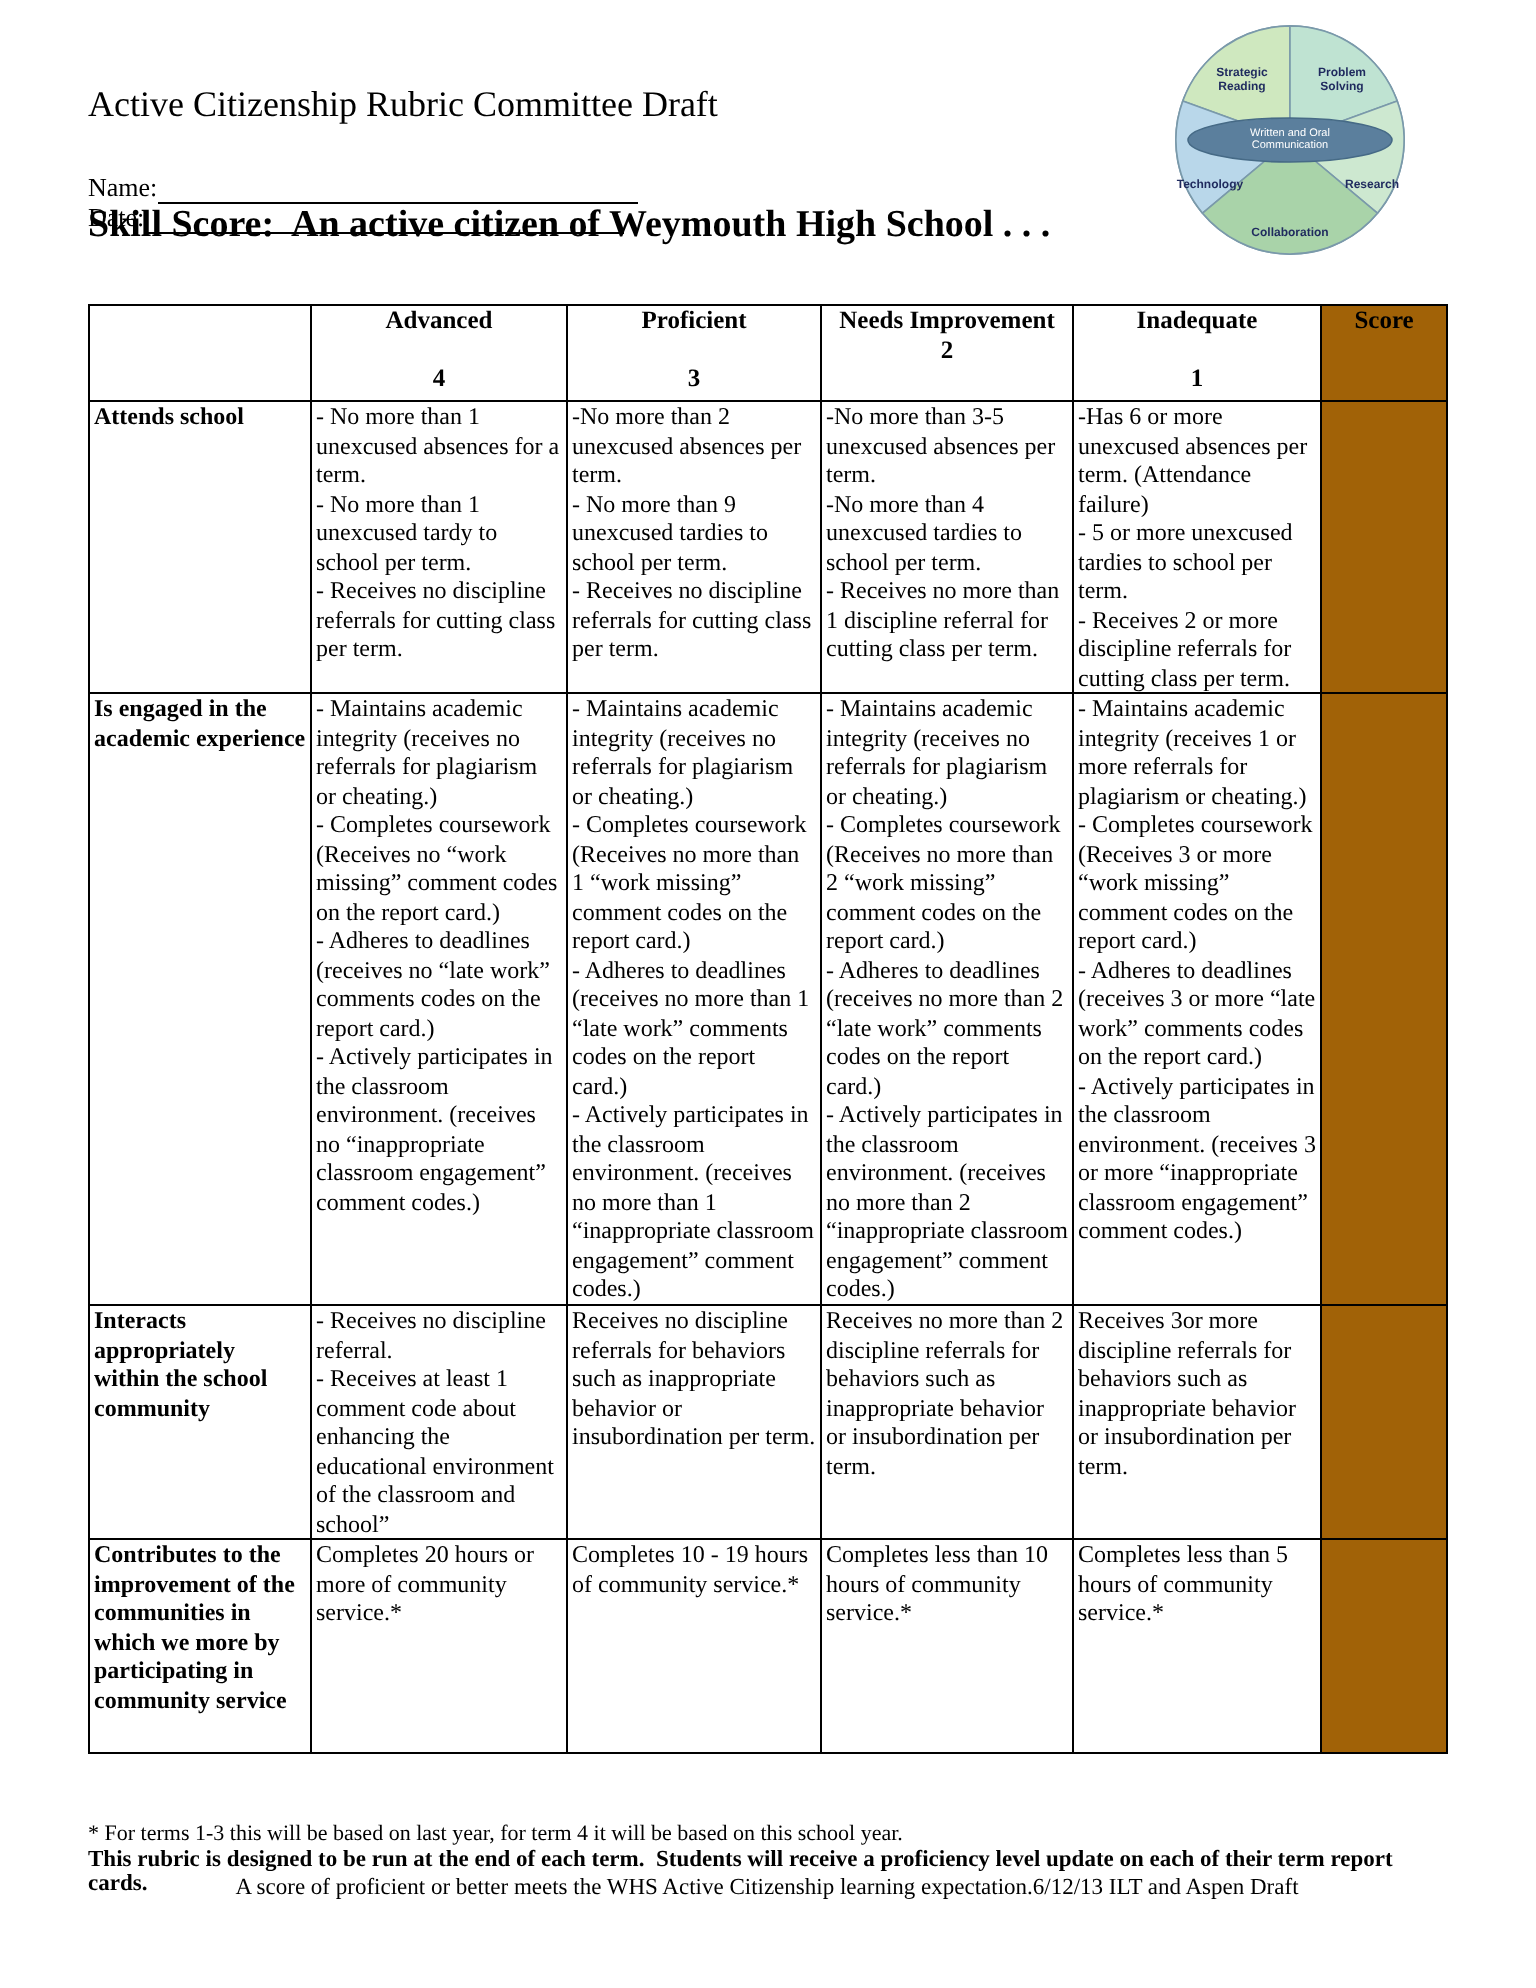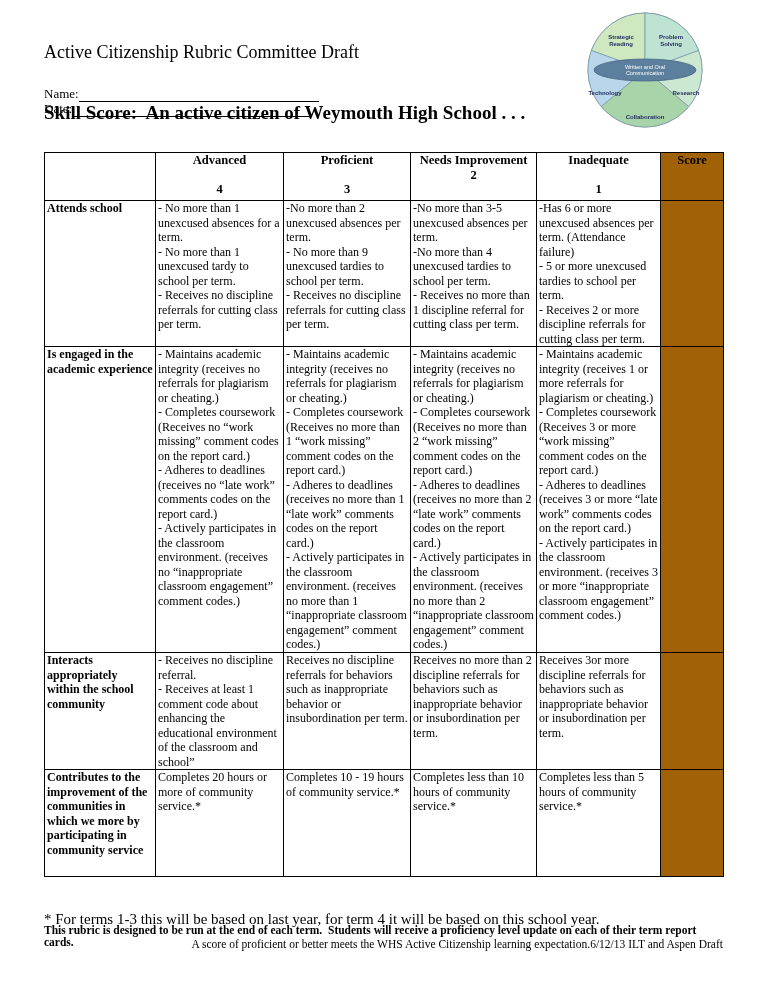--- a/index.html
+++ b/index.html
@@ -31,24 +31,24 @@
     border:1px solid #000; vertical-align:top; padding:0 2px;
     overflow:hidden; text-align:left; white-space:pre-line;
   }
   .rubric th { text-align:center; font-weight:bold; white-space:normal; font-size:12.5px; }
   .rubric th .h-num { margin-top:14px; }
   .rubric th .h-num.tight { margin-top:0; }
   .rubric td.skill { font-weight:bold; }
   .rubric .score-col { background:#a16207; }
   .rubric td.total { vertical-align:bottom; text-align:left; }
 
-  .footnote { position:absolute; left:44px; width:679px; font-size:15px; white-space:pre-wrap; }
+  .footnote { position:absolute; left:44px; width:679px; font-size:11px; white-space:pre-wrap; }
   .footnote.f1 { top:911px; }
   .footnote.f2 { top:924px; font-weight:bold; font-size:11.5px; }
-  .footnote.f3 { top:938px; font-size:11.5px; display:flex; justify-content:flex-end; }
+  .footnote.f3 { top:938px; font-size:11.5px; display:flex; justify-content:center; }
 </style>
 </head>
 <body>
 
 <div class="title">Active Citizenship Rubric Committee Draft</div>
 
 <div class="form-line name">
   <span>Name:</span><span class="blank"></span>
 </div>
 <div class="form-line date">

